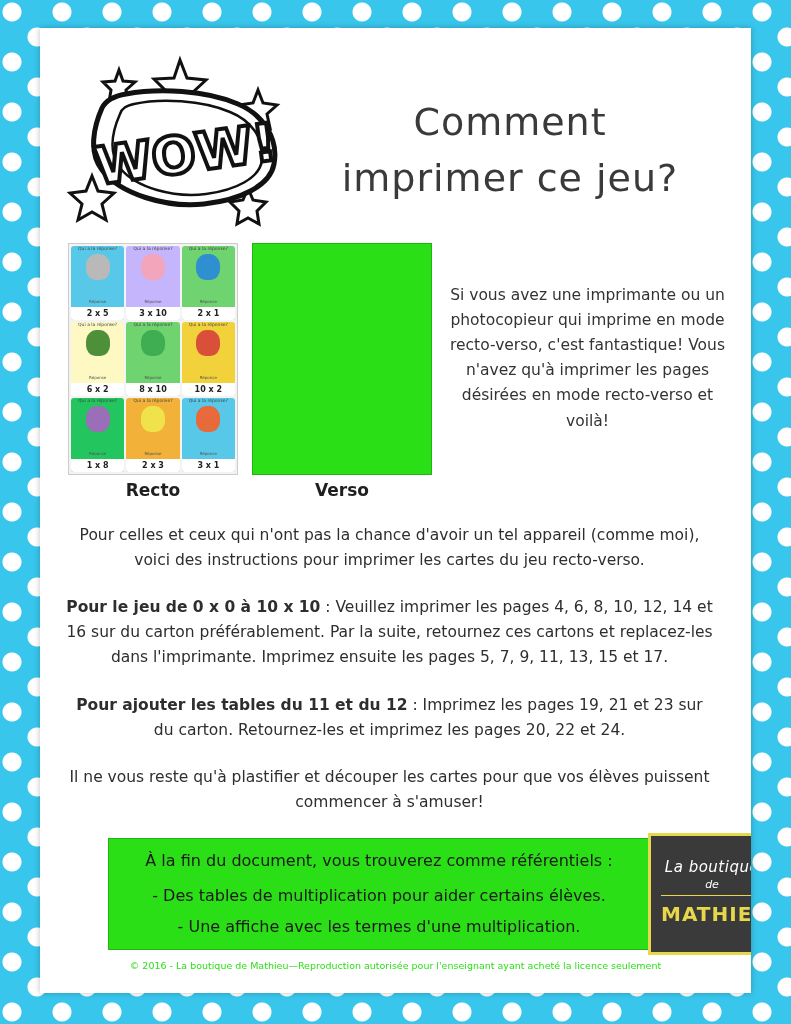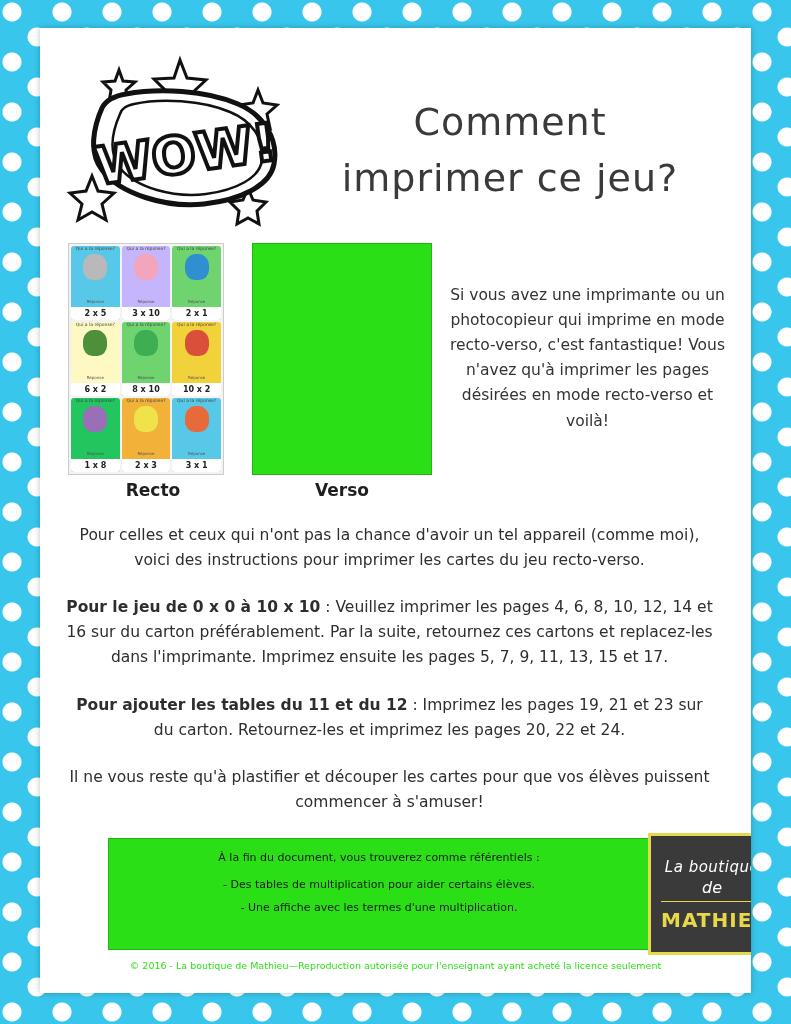--- a/index.html
+++ b/index.html
@@ -68,21 +68,21 @@
     position: absolute;
     left: 0;
     top: 215px;
     width: 711px;
     height: 250px;
   }
   .recto-wrap {
     position: absolute;
     left: 28px;
     top: 0;
-    width: 156px;
+    width: 170px;
     height: 232px;
     border: 1px solid #cccccc;
     background: #f3f3f3;
     display: grid;
     grid-template-columns: repeat(3, 1fr);
     grid-template-rows: repeat(3, 1fr);
     gap: 2px;
     padding: 2px;
     box-sizing: border-box;
   }
@@ -189,21 +189,21 @@
     top: 810px;
     width: 542px;
     height: 112px;
     background: #2bdf16;
     border: 1px solid #22b512;
     box-sizing: border-box;
     padding: 10px 12px 0;
     text-align: center;
   }
   .greenbox .gline {
-    font-size: 11px;
+    font-size: 16px;
     line-height: 1.55;
     color: #1a1a1a;
     margin: 0 0 6px 0;
   }
   .greenbox .gline.head { margin-bottom: 10px; }
 
   
   .logo {
     position: absolute;
     left: 608px;
@@ -211,21 +211,21 @@
     width: 128px;
     height: 122px;
     background: #3a3a3a;
     border: 3px solid #e6d84a;
     box-sizing: border-box;
     color: #ffffff;
     text-align: center;
     padding-top: 22px;
   }
   .logo .l1 { font-size: 15px; font-style: italic; letter-spacing: .5px;}
-  .logo .l2 { font-size: 16px; font-style: italic; margin: 2px 0 4px; }
+  .logo .l2 { font-size: 11px; font-style: italic; margin: 2px 0 4px; }
   .logo .l3 {
     font-size: 20px;
     letter-spacing: 1px;
     color: #e6d84a;
     font-weight: bold;
     border-top: 1px solid #e6d84a;
     padding-top: 6px;
     margin: 0 10px;
   }
 

